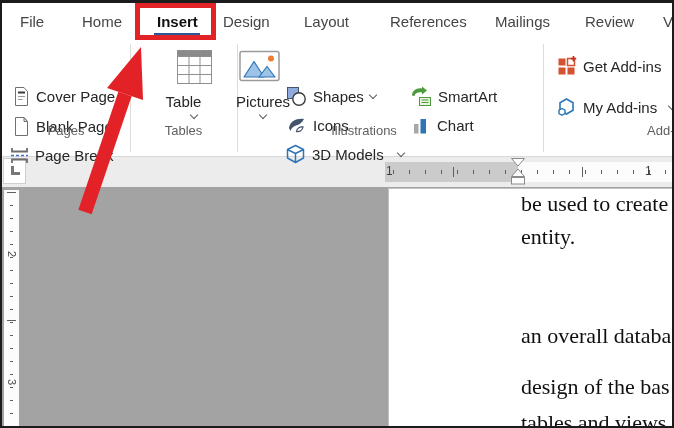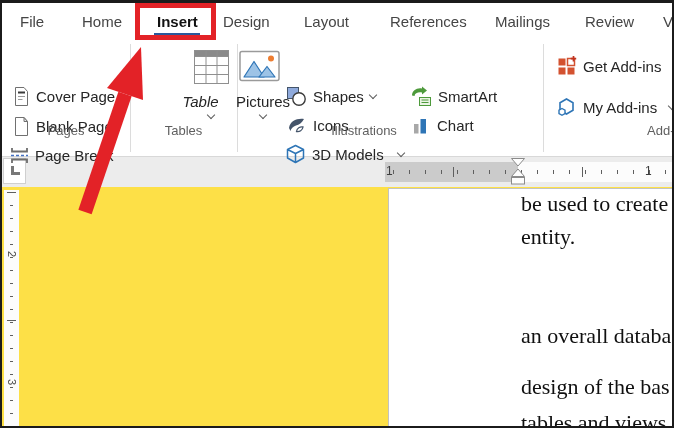--- a/index.html
+++ b/index.html
@@ -36,21 +36,21 @@
   .tabsel .lglyph{position:absolute;left:7px;top:7px;width:9px;height:9px;border-left:3px solid #787878;border-bottom:3px solid #787878;}
   .hr-margin{position:absolute;left:383px;top:5px;width:133px;height:20px;background:#cbcbcb;}
   .hr-text{position:absolute;left:516px;top:5px;width:156px;height:20px;background:#fcfcfc;}
   .hr-dots{position:absolute;left:391px;top:13px;width:281px;height:4px;
            background:repeating-linear-gradient(to right,#5f5f5f 0 1px,transparent 1px 16px);}
   .hr-half{position:absolute;top:10px;width:1px;height:10px;background:#5f5f5f;}
   .hr-num{position:absolute;top:7px;font-size:12px;color:#3f3f3f;line-height:14px;}
   .indent-markers{position:absolute;left:508px;top:0px;}
 
   
-  .docarea{position:absolute;left:2px;top:187px;right:2px;bottom:2px;background:#fde047;z-index:3;overflow:hidden;}
+  .docarea{position:absolute;left:2px;top:187px;right:2px;bottom:2px;background:#a3a3a3;z-index:3;overflow:hidden;}
   .vruler{position:absolute;left:2px;top:3px;width:15px;bottom:0;background:#fcfcfc;}
   .vr-ticks{position:absolute;left:6px;top:2px;width:3px;bottom:0;
             background:repeating-linear-gradient(to bottom,#5f5f5f 0 1px,transparent 1px 13px);}
   .vr-half{position:absolute;left:3px;width:9px;height:1px;background:#5f5f5f;}
   .vr-num{position:absolute;left:0px;width:15px;text-align:center;font-size:11px;color:#4a4a4a;transform:rotate(90deg);}
   .page{position:absolute;left:386px;top:1px;width:286px;height:240px;background:#fff;
         border-left:1px solid #c2c2c2;border-top:1px solid #c2c2c2;overflow:hidden;}
   .dline{position:absolute;left:132px;font-family:"Liberation Serif","DejaVu Serif",serif;
          font-size:22px;color:#101010;white-space:nowrap;line-height:26px;}
 
@@ -108,21 +108,21 @@
             </svg>
         </span>
         <span>Page Break</span>
       </div>
       <div class="group-label">Pages</div>
     </div>
 
     <div class="vdiv" style="left:128px"></div>
 
     <div class="group" style="left:128px;width:107px">
-      <div style="position:absolute;left:17px;top:0;width:107px;height:112px;font-style:italic;">
+      <div style="position:absolute;left:0;top:0;width:107px;height:112px;">
         <span class="icon" style="position:absolute;left:42px;top:7px">
           <svg width="44" height="40" viewBox="0 0 44 40">
               <rect x="5.5" y="3.5" width="34" height="33" fill="#fff" stroke="#8f8f8f"></rect>
               <rect x="5.5" y="3.5" width="34" height="6" fill="#8a8a8a" stroke="#8f8f8f"></rect>
               <path d="M17 3.5 V36.5 M28 3.5 V36.5 M5.5 18.5 H39.5 M5.5 27.5 H39.5" stroke="#8f8f8f" fill="none"></path>
             </svg>
         </span>
         <span class="bigbtn-label" style="left:0;right:0;top:53px">Table</span>
         <span class="chv solo" style="left:61px;top:75px"></span>
       </div>

